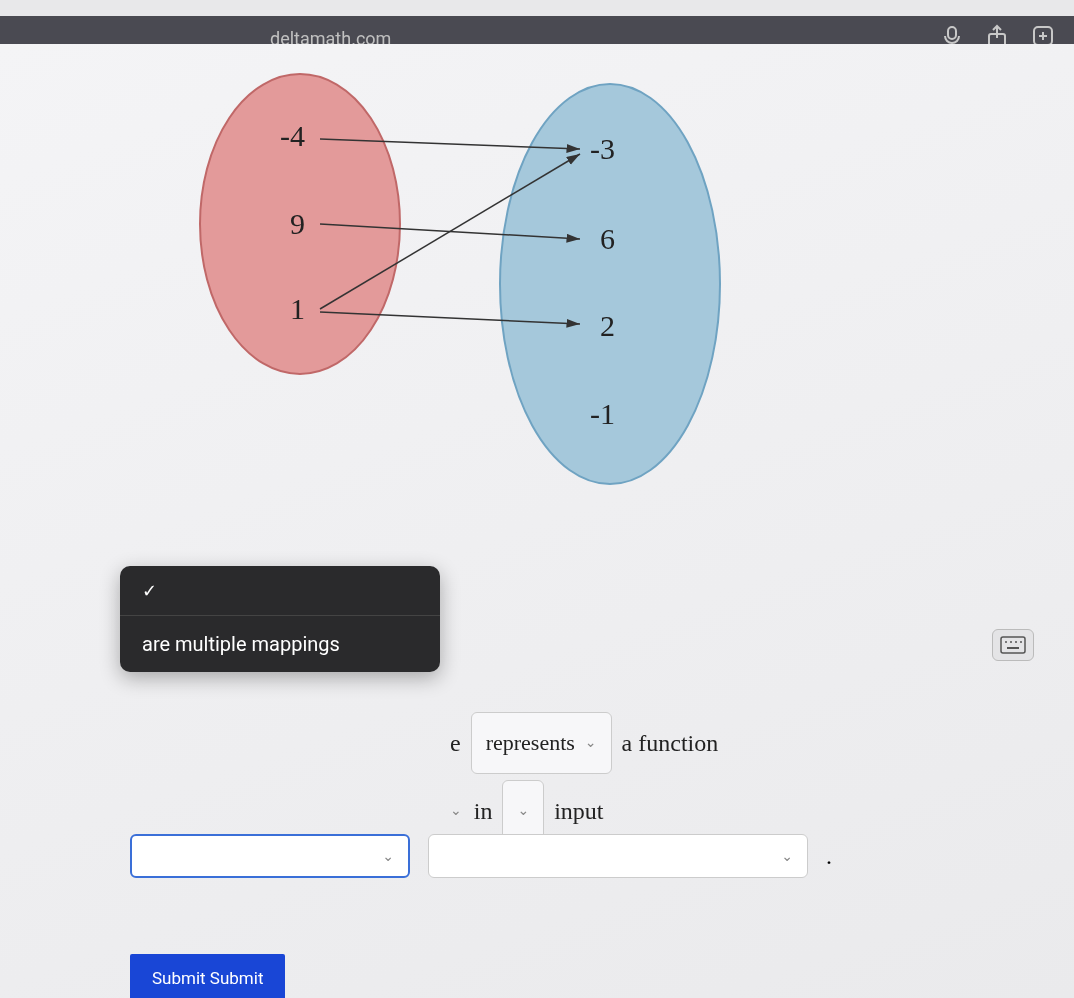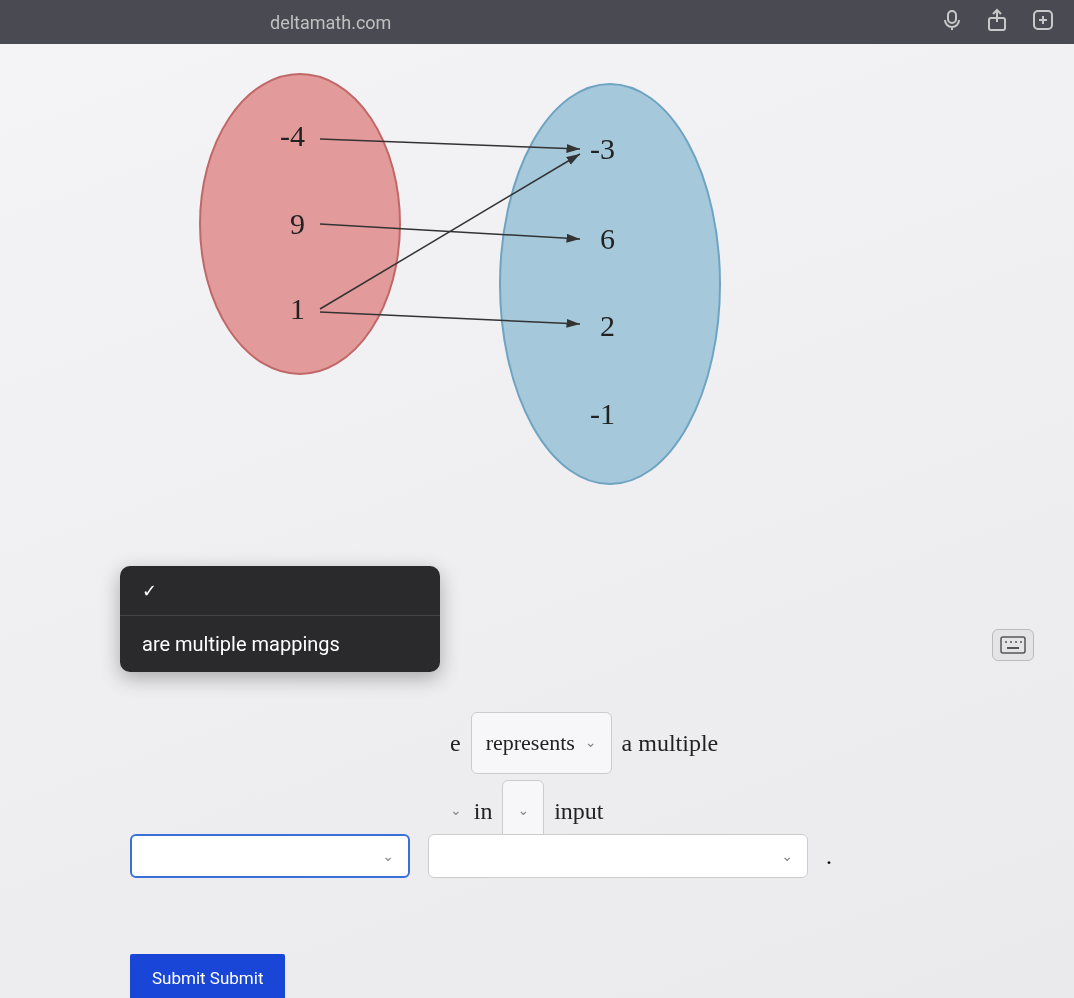--- a/index.html
+++ b/index.html
@@ -6,21 +6,21 @@
     body {
       font-family: -apple-system, BlinkMacSystemFont, "Segoe UI", Roboto, sans-serif;
       background: #e8e8ea;
       width: 1074px;
       height: 998px;
       overflow: hidden;
       position: relative;
     }
     .browser-bar {
       position: absolute;
-      top: 0;
+      top: 16px;
       left: 0;
       right: 0;
       height: 44px;
       background: #4a4a52;
       display: flex;
       align-items: center;
       justify-content: space-between;
       padding: 0 20px;
       color: #d0d0d0;
     }
@@ -249,21 +249,21 @@
     </svg>
   </div>
 
   <div class="sentence-area">
     <div class="sentence-row">
       <span>e</span>
       <span class="inline-select">
         <span>represents</span>
         <span class="chev">⌄</span>
       </span>
-      <span>a multiple</span>
+      <span>a function</span>
     </div>
     <div class="sentence-row" style="margin-top:6px;">
       <span class="chev" style="margin-right:8px;color:#888;font-size:14px;">⌄</span>
       <span>in</span>
       <span class="inline-select">
         <span class="chev">⌄</span>
       </span>
       <span>input</span>
     </div>
   </div>

